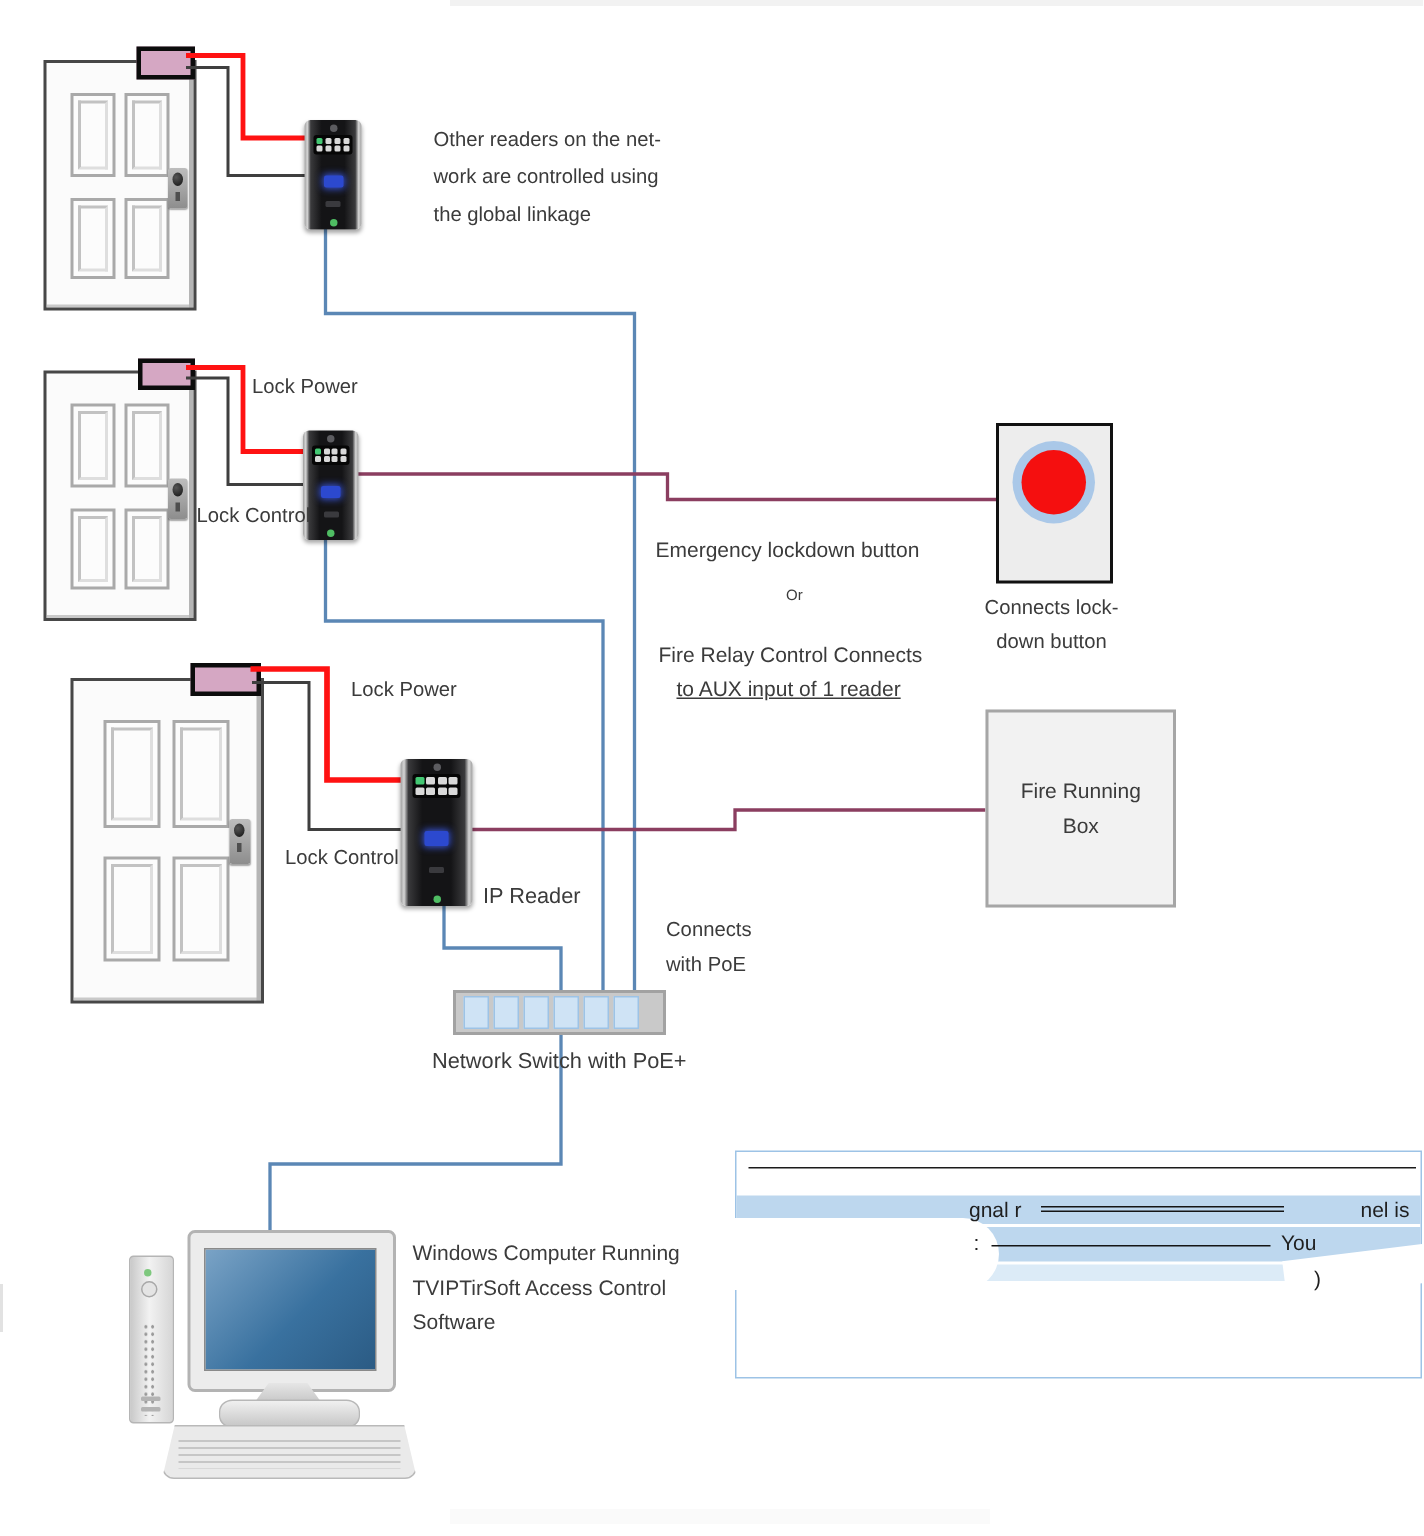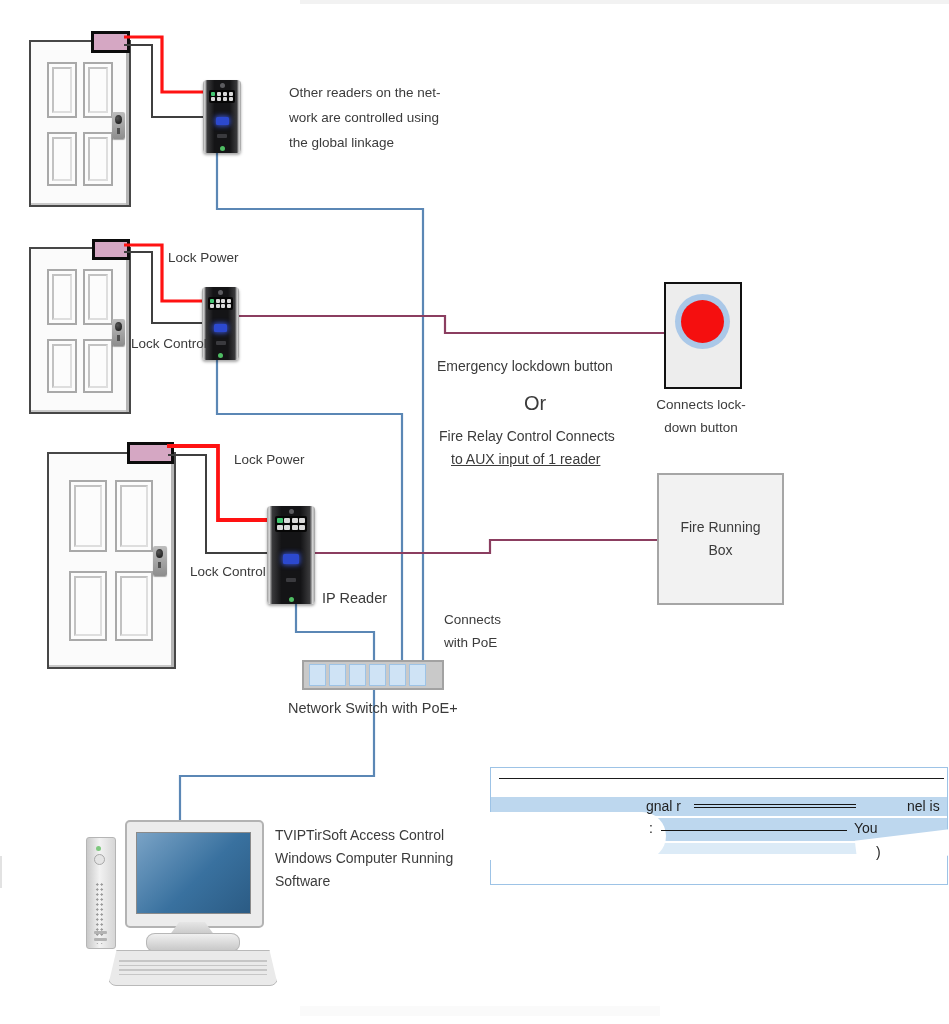--- a/index.html
+++ b/index.html
@@ -89,21 +89,21 @@
   .stand-neck{position:absolute;left:169px;top:922px;width:46px;height:14px;background:linear-gradient(#e6e6e6,#c4c4c4);
         clip-path:polygon(22% 0,78% 0,100% 100%,0 100%);}
   .stand-base{position:absolute;left:146px;top:933px;width:92px;height:17px;border-radius:9px/8px;
         background:linear-gradient(#f0f0f0,#c6c6c6);border:1px solid #b7b7b7;}
   .keyboard{position:absolute;left:108px;top:950px;width:168px;height:34px;border-radius:8px;
         background:#eaeaea;border:1.5px solid #b9b9b9;clip-path:polygon(5% 0,95% 0,100% 100%,0 100%);}
   .keyboard::before{content:"";position:absolute;left:10px;right:10px;top:6px;bottom:6px;
         background:repeating-linear-gradient(180deg,transparent 0 3.2px,#c6c6c6 3.2px 4.6px);}
 
   
-  .fragbox{position:absolute;left:490px;top:767px;width:458px;height:118px;background:#fff;
+  .fragbox{position:absolute;left:490px;top:767px;width:458px;height:152px;background:#fff;
         border:1.5px solid #9dc3e6;box-sizing:border-box;}
   .fragbox .topline{position:absolute;left:8px;right:3px;top:10px;border-top:1.5px solid #1b1b1b;}
   .fragbox .band1{position:absolute;left:0;right:0;top:29px;height:19px;background:var(--highlight-blue,#bdd7ee);}
   .fragbox .band2{position:absolute;left:0;right:0;top:50px;height:23px;background:var(--highlight-blue,#bdd7ee);}
   .fragbox .band3{position:absolute;left:20px;right:40px;top:75px;height:11px;background:#dcebf7;}
   .fragbox .blob1{position:absolute;left:-25px;top:44px;width:200px;height:48px;background:#fff;border-radius:26px;}
   .fragbox .blob2{position:absolute;left:365px;top:66px;width:110px;height:26px;background:#fff;transform:rotate(-7deg);}
   .fragbox .ftext{position:absolute;font-size:14px;color:#1f1f1f;white-space:nowrap;}
   .fragbox .strike1{position:absolute;left:203px;top:36px;width:162px;height:4px;
         border-top:1.5px solid #151515;border-bottom:1.5px solid #151515;box-sizing:border-box;}
@@ -252,39 +252,39 @@
 
   <div class="label" style="left:168px;top:250px;">Lock Power</div>
   <div class="label" style="left:131px;top:336px;">Lock Control</div>
 
   <div class="label" style="left:234px;top:452px;">Lock Power</div>
   <div class="label" style="left:190px;top:564px;">Lock Control</div>
 
   <div class="label" style="left:322px;top:590px;font-size:14.5px;">IP Reader</div>
 
   <div class="label" style="left:437px;top:358px;font-size:14px;">Emergency lockdown button</div>
-  <div class="label" style="left:524px;top:392px;font-size:20px;text-align:right;">Or</div>
+  <div class="label" style="left:524px;top:392px;font-size:10px;text-align:right;">Or</div>
   <div class="label" style="left:439px;top:428px;font-size:14px;">Fire Relay Control Connects</div>
   <div class="label" style="left:451px;top:451px;font-size:14px;text-decoration:underline;">to AUX input of 1 reader</div>
 
   <div class="label" style="left:643px;top:393px;width:116px;text-align:center;line-height:23px;">
     <div>Connects lock-</div>
     <div>down button</div>
   </div>
 
   <div class="label" style="left:444px;top:608px;line-height:23px;">
     <div>Connects</div>
     <div>with PoE</div>
   </div>
 
   <div class="label" style="left:288px;top:700px;font-size:14.5px;">Network Switch with PoE+</div>
 
   <div class="label" style="left:275px;top:824px;line-height:23px;font-size:14px;">
+    <div>Windows Computer Running</div>
     <div>TVIPTirSoft Access Control</div>
-    <div>Windows Computer Running</div>
     <div>Software</div>
   </div>
 
   <div class="fragbox">
     <div class="topline"></div>
     <div class="band1"></div>
     <div class="band2"></div>
     <div class="band3"></div>
     <div class="blob1"></div>
     <div class="blob2"></div>

